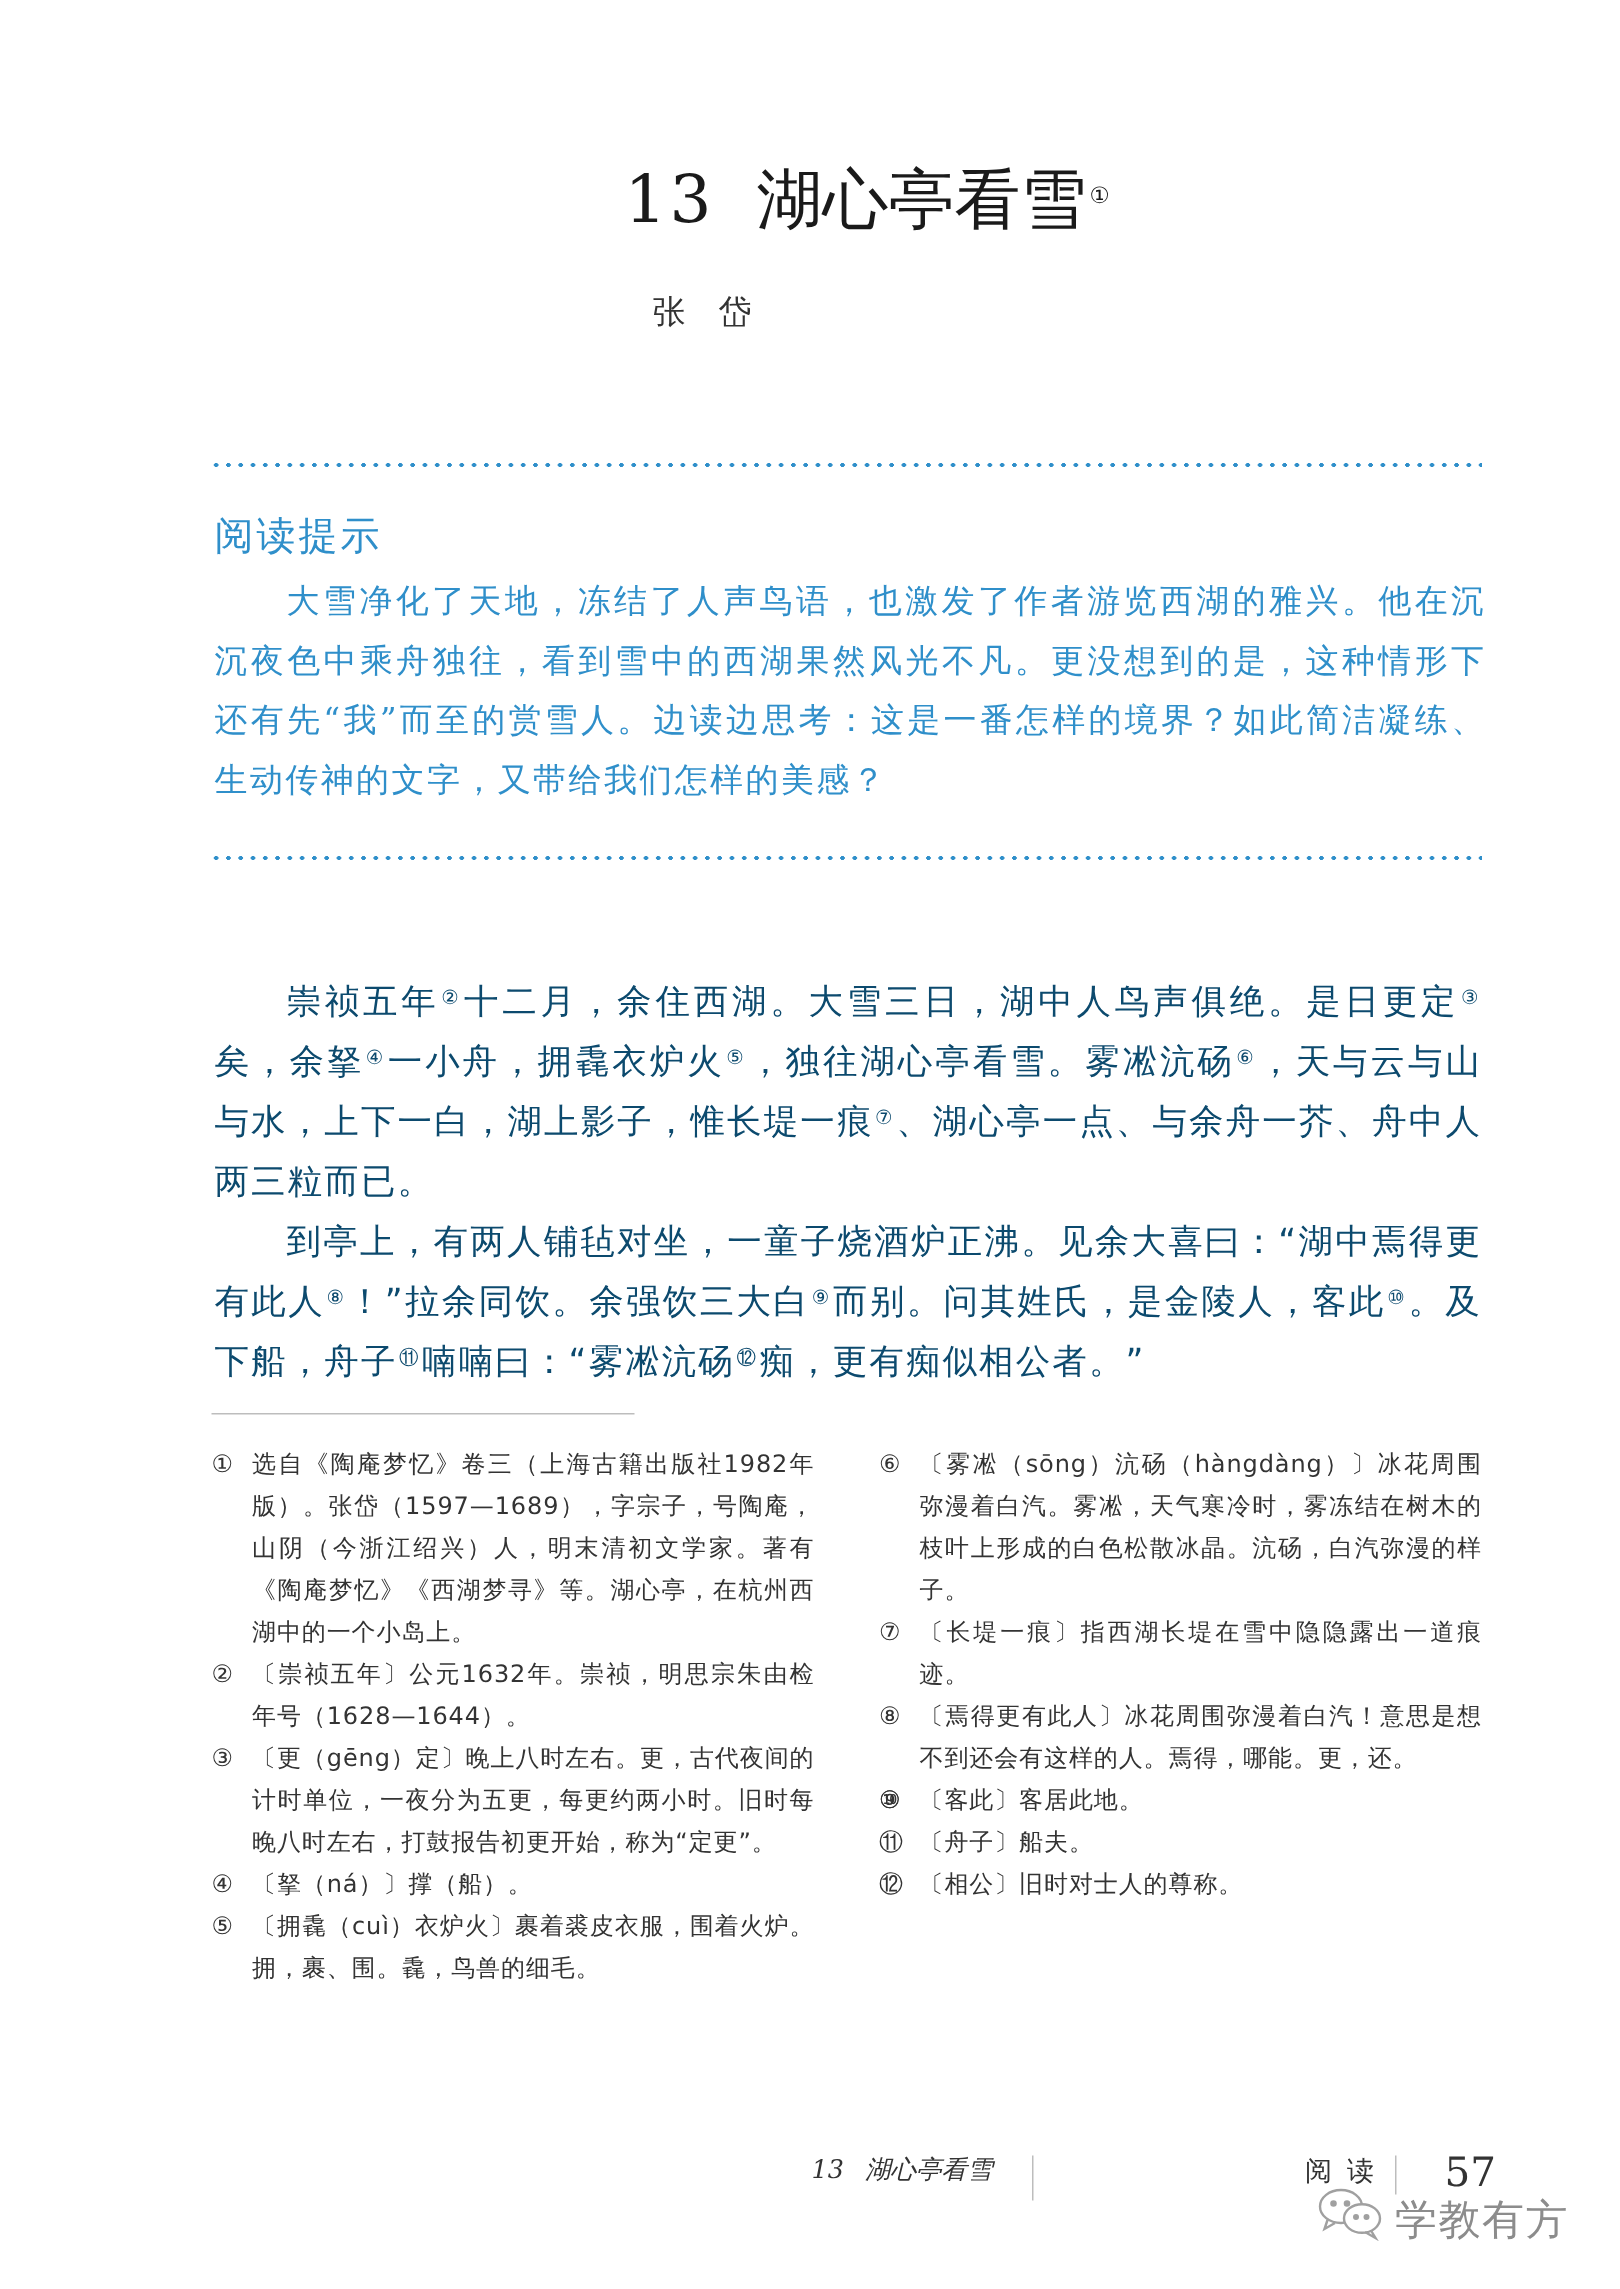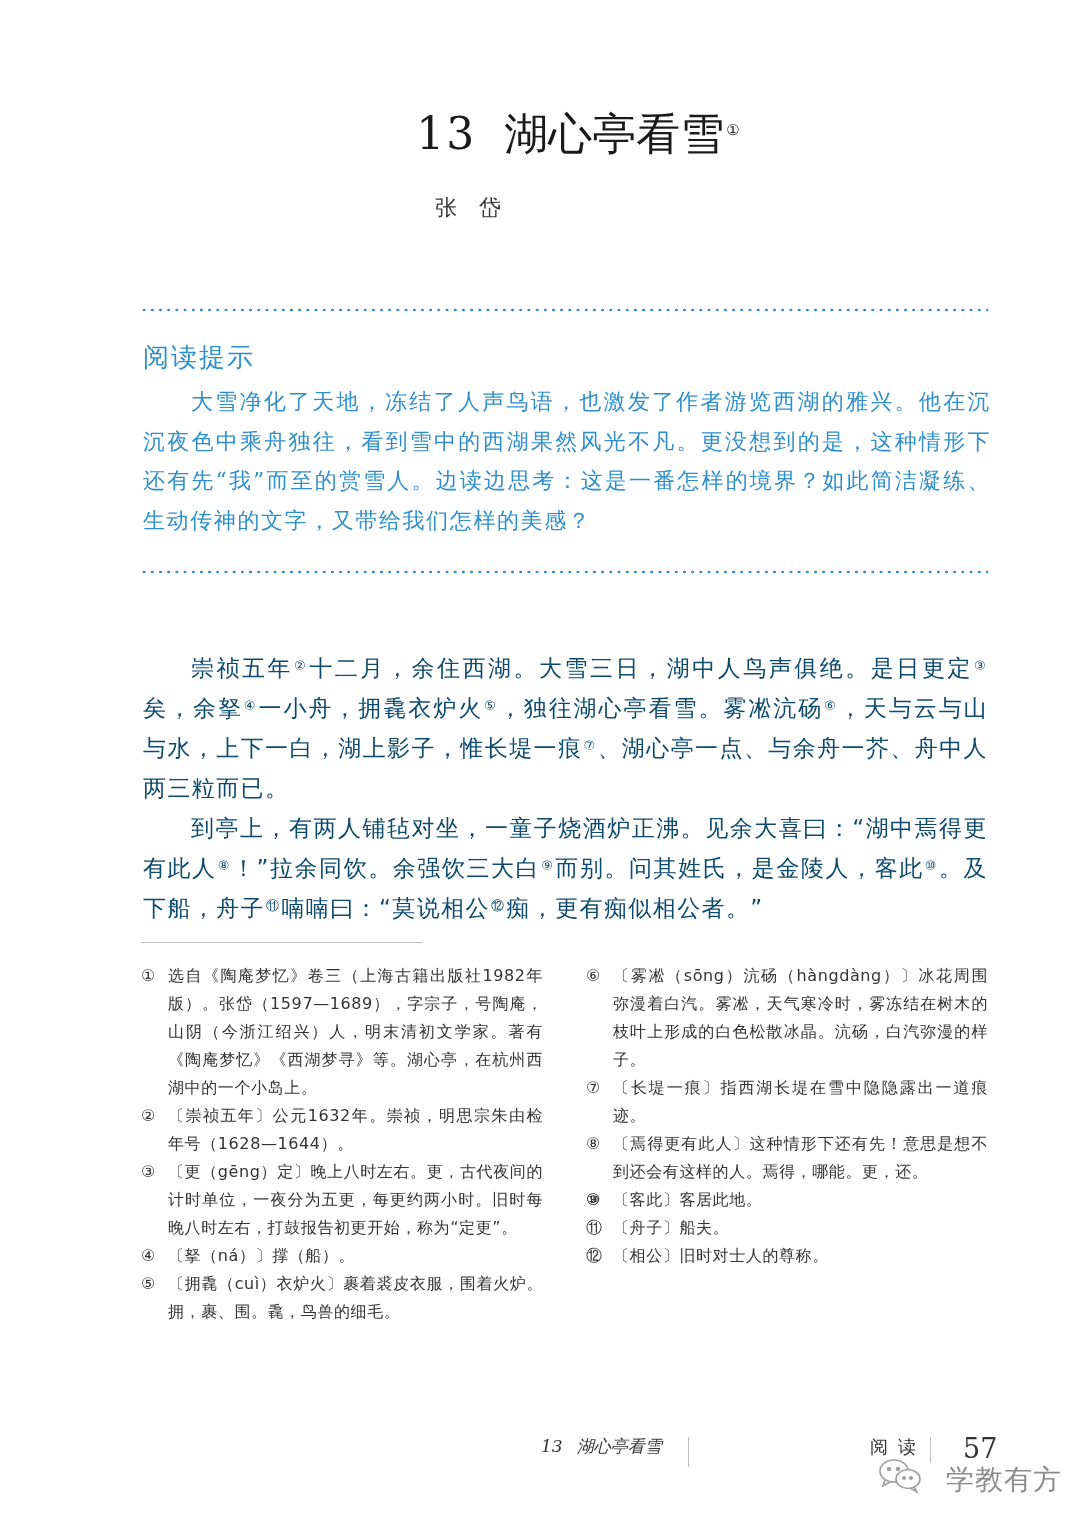--- a/index.html
+++ b/index.html
@@ -74,21 +74,21 @@
     .footer-sep.b { left: 930px; height: 26px; }
     .footer-section {
       position: absolute; left: 870px; top: 1435px; font-size: 18px; color: #333; letter-spacing: 10px;
       font-family: Liberation Sans, sans-serif;
     }
     .page-num {
       position: absolute; left: 963px; top: 1433px; font-size: 27px; color: #333;
       font-family: "DejaVu Serif", serif;
     }
     .watermark {
-      position: absolute; left: 876px; top: 1458px; display: flex; align-items: center; gap: 22px;
+      position: absolute; left: 876px; top: 1458px; display: flex; align-items: center; gap: 6px;
       color: #8c8c8c; font-size: 28px; letter-spacing: 1px;
       font-family: "DejaVu Sans", sans-serif;
     }
     .watermark svg { width: 48px; height: 36px; }
   </style>
 </head>
 <body>
 
 <div class="title">
   <span class="num">13</span><span>湖心亭看雪</span><sup>①</sup>
@@ -101,38 +101,38 @@
 <div class="tips-title">阅读提示</div>
 <div class="tips-body">大雪净化了天地，冻结了人声鸟语，也激发了作者游览西湖的雅兴。他在沉沉夜色中乘舟独往，看到雪中的西湖果然风光不凡。更没想到的是，这种情形下还有先“我”而至的赏雪人。边读边思考：这是一番怎样的境界？如此简洁凝练、生动传神的文字，又带给我们怎样的美感？</div>
 
 <div class="dots bottom"></div>
 
 <div class="main-text">
   <p>
     <span>崇祯五年</span><sup>②</sup><span>十二月，余住西湖。大雪三日，湖中人鸟声俱绝。是日更定</span><sup>③</sup><span>矣，余拏</span><sup>④</sup><span>一小舟，拥毳衣炉火</span><sup>⑤</sup><span>，独往湖心亭看雪。雾凇沆砀</span><sup>⑥</sup><span>，天与云与山与水，上下一白，湖上影子，惟长堤一痕</span><sup>⑦</sup><span>、湖心亭一点、与余舟一芥、舟中人两三粒而已。</span>
   </p>
   <p>
-    <span>到亭上，有两人铺毡对坐，一童子烧酒炉正沸。见余大喜曰：“湖中焉得更有此人</span><sup>⑧</sup><span>！”拉余同饮。余强饮三大白</span><sup>⑨</sup><span>而别。问其姓氏，是金陵人，客此</span><sup>⑩</sup><span>。及下船，舟子</span><sup>⑪</sup><span>喃喃曰：“莫说相公</span><sup>⑫</sup><span>痴，更有痴似相公者。”</span>
+    <span>到亭上，有两人铺毡对坐，一童子烧酒炉正沸。见余大喜曰：“湖中焉得更有此人</span><sup>⑧</sup><span>！”拉余同饮。余强饮三大白</span><sup>⑨</sup><span>而别。问其姓氏，是金陵人，客此</span><sup>⑩</sup><span>。及下船，舟子</span><sup>⑪</sup><span>喃喃曰：“雾凇沆砀</span><sup>⑫</sup><span>痴，更有痴似相公者。”</span>
   </p>
 </div>
 
 <div class="fn-rule"></div>
 
 <div class="fn-col left">
   <div class="fn"><span class="mk">①</span><span>选自《陶庵梦忆》卷三（上海古籍出版社1982年版）。张岱（1597—1689），字宗子，号陶庵，山阴（今浙江绍兴）人，明末清初文学家。著有《陶庵梦忆》《西湖梦寻》等。湖心亭，在杭州西湖中的一个小岛上。</span></div>
   <div class="fn"><span class="mk">②</span><span>〔崇祯五年〕公元1632年。崇祯，明思宗朱由检年号（1628—1644）。</span></div>
   <div class="fn"><span class="mk">③</span><span>〔更（gēng）定〕晚上八时左右。更，古代夜间的计时单位，一夜分为五更，每更约两小时。旧时每晚八时左右，打鼓报告初更开始，称为“定更”。</span></div>
   <div class="fn"><span class="mk">④</span><span>〔拏（ná）〕撑（船）。</span></div>
   <div class="fn"><span class="mk">⑤</span><span>〔拥毳（cuì）衣炉火〕裹着裘皮衣服，围着火炉。拥，裹、围。毳，鸟兽的细毛。</span></div>
 </div>
 
 <div class="fn-col right">
   <div class="fn"><span class="mk">⑥</span><span>〔雾凇（sōng）沆砀（hàngdàng）〕冰花周围弥漫着白汽。雾凇，天气寒冷时，雾冻结在树木的枝叶上形成的白色松散冰晶。沆砀，白汽弥漫的样子。</span></div>
   <div class="fn"><span class="mk">⑦</span><span>〔长堤一痕〕指西湖长堤在雪中隐隐露出一道痕迹。</span></div>
-  <div class="fn"><span class="mk">⑧</span><span>〔焉得更有此人〕这种情形下还有先！意思是想不到还会有这样的人。焉得，哪能。更，还。</span></div>
+  <div class="fn"><span class="mk">⑧</span><span>〔焉得更有此人〕冰花周围弥漫着白汽！意思是想不到还会有这样的人。焉得，哪能。更，还。</span></div>
   <div class="fn"><span class="mk">⑨</span></div>
   <div class="fn"><span class="mk">⑩</span><span>〔客此〕客居此地。</span></div>
   <div class="fn"><span class="mk">⑪</span><span>〔舟子〕船夫。</span></div>
   <div class="fn"><span class="mk">⑫</span><span>〔相公〕旧时对士人的尊称。</span></div>
 </div>
 
 <div class="footer-left">
   <span class="fnum">13</span><span>湖心亭看雪</span>
 </div>
 <div class="footer-sep a"></div>

